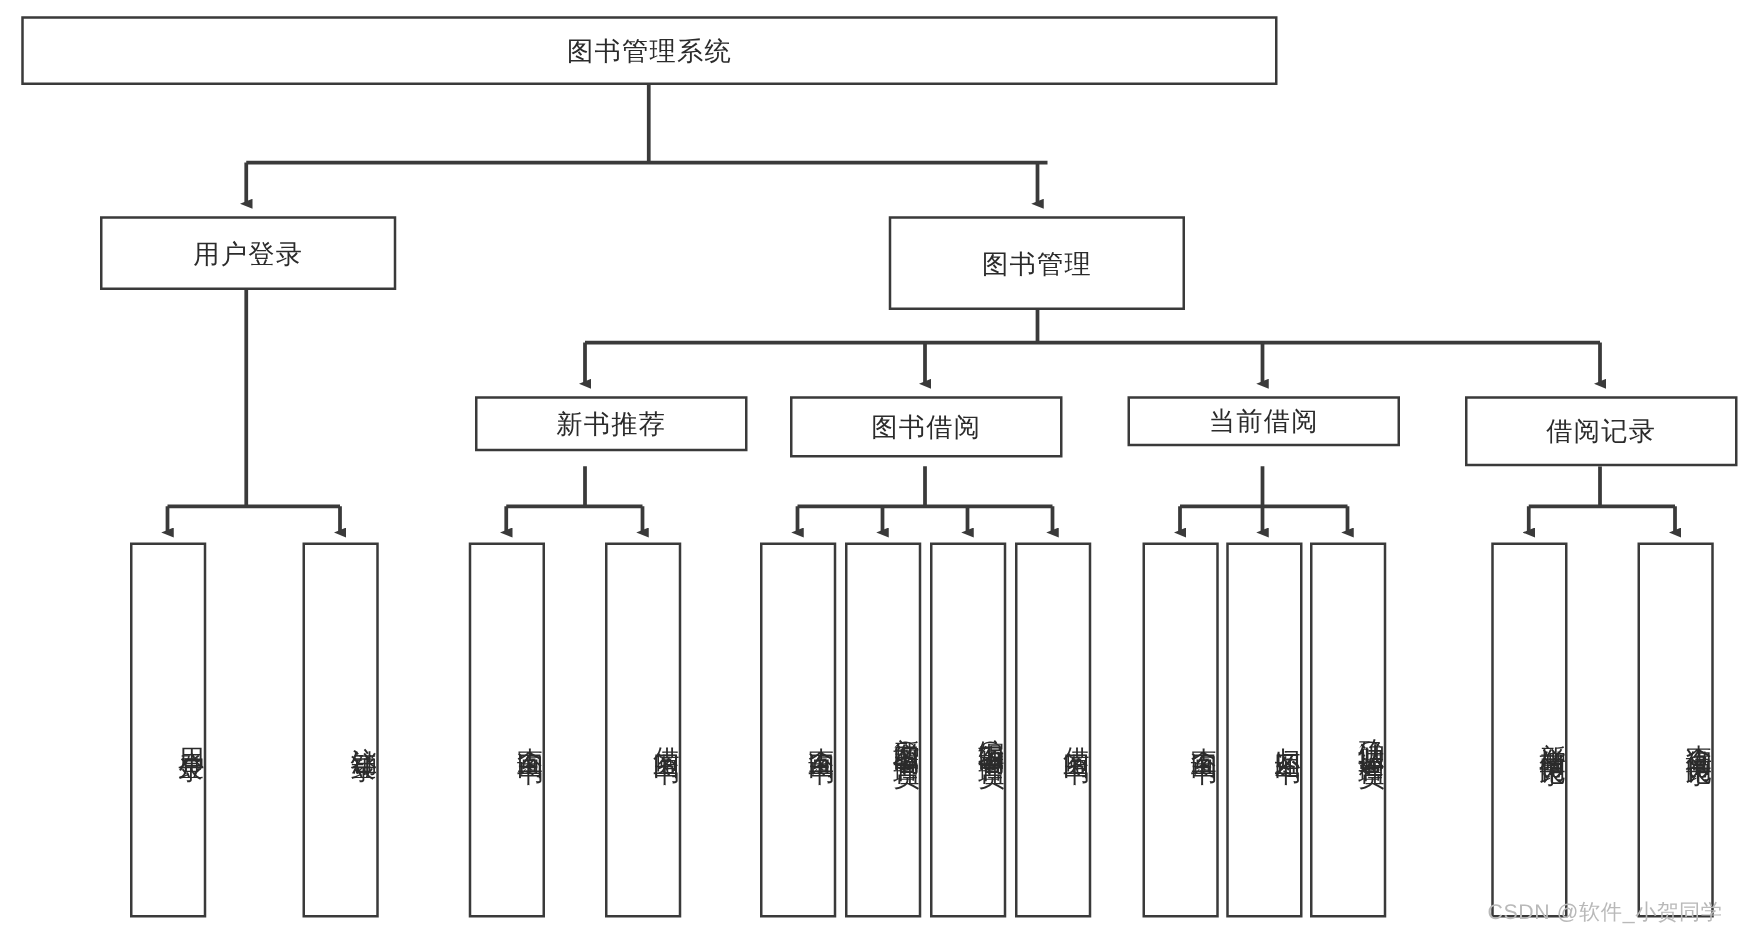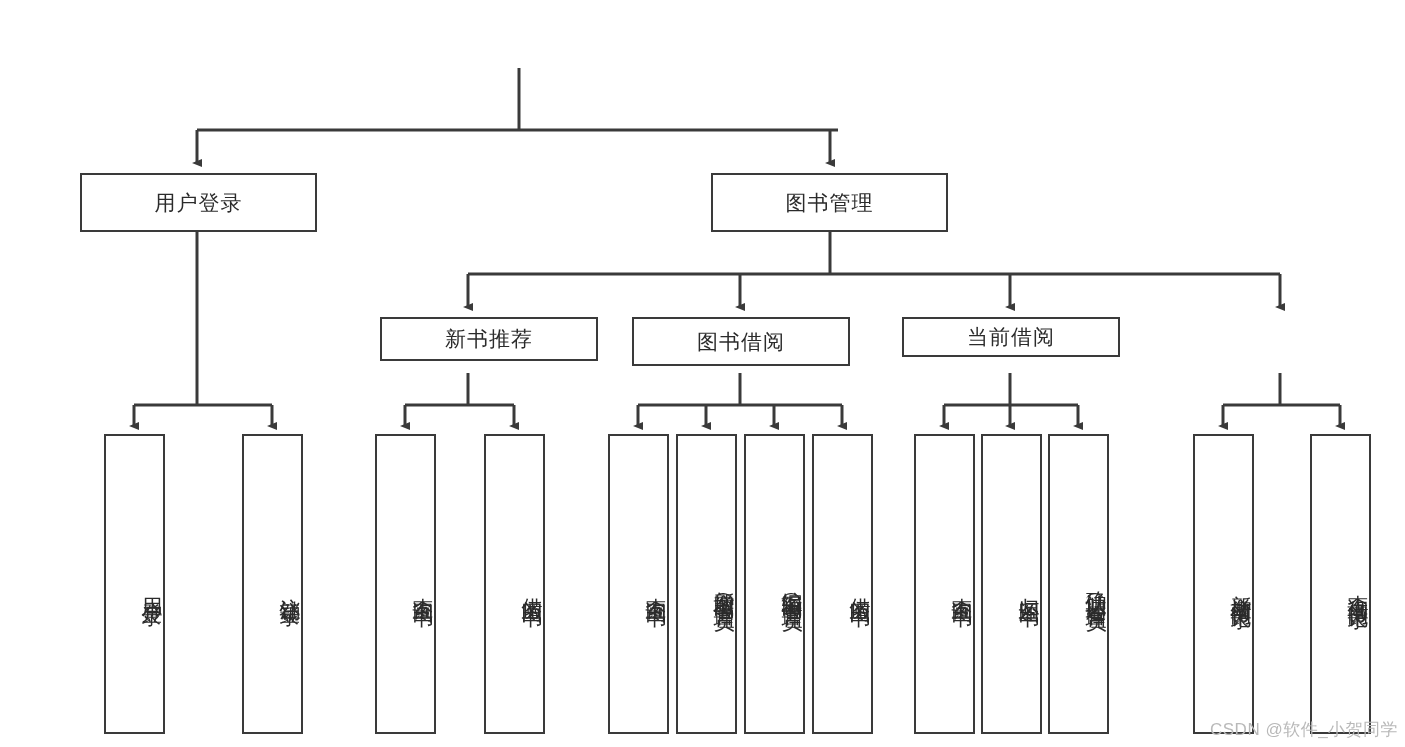--- a/index.html
+++ b/index.html
@@ -55,21 +55,20 @@
     width: 1405px;
     height: 747px;
     pointer-events: none;
   }
   .watermark {
     position: absolute;
     font-size: 17px;
     color: #b9b9b9;
     white-space: nowrap;
     letter-spacing: 0.5px;
-    margin-left: 20px;
   }
 </style>
 </head>
 <body>
 
 <div id="canvas">
 
   <svg id="edges" viewBox="0 0 1405 747">
     <defs>
       <marker id="arr" markerWidth="10" markerHeight="10" refX="4" refY="5" orient="auto" markerUnits="userSpaceOnUse">
@@ -113,36 +112,42 @@
       <path d="M1010,405 L1010,426" marker-end="url(#arr)"></path>
       <path d="M1078,405 L1078,426" marker-end="url(#arr)"></path>
 
       <path d="M1280,373 L1280,405"></path>
       <path d="M1223,405 L1340,405"></path>
       <path d="M1223,405 L1223,426" marker-end="url(#arr)"></path>
       <path d="M1340,405 L1340,426" marker-end="url(#arr)"></path>
     </g>
   </svg>
 
+  <div class="node horiz" style="left:17px; top:13px; width:1005px; height:55px;">
+    <span>图书管理系统</span>
+  </div>
 
   <div class="node horiz" style="left:80px; top:173px; width:237px; height:59px;">
     <span>用户登录</span>
   </div>
-  <div class="node horiz" style="left:711px; top:173px; width:237px; height:59px;">
+  <div class="node horiz" style="left:711px; top:173px; width:237px; height:75px;">
     <span>图书管理</span>
   </div>
 
   <div class="node horiz" style="left:380px; top:317px; width:218px; height:44px;">
     <span>新书推荐</span>
   </div>
   <div class="node horiz" style="left:632px; top:317px; width:218px; height:49px;">
     <span>图书借阅</span>
   </div>
   <div class="node horiz" style="left:902px; top:317px; width:218px; height:40px;">
     <span>当前借阅</span>
+  </div>
+  <div class="node horiz" style="left:1172px; top:317px; width:218px; height:56px;">
+    <span>借阅记录</span>
   </div>
 
   <div class="node vert" style="left:104px; top:434px; width:61px; height:300px;">
     <span class="vtext">用户登录</span>
   </div>
   <div class="node vert" style="left:242px; top:434px; width:61px; height:300px;">
     <span class="vtext">注销登录</span>
   </div>
 
   <div class="node vert" style="left:375px; top:434px; width:61px; height:300px;">

